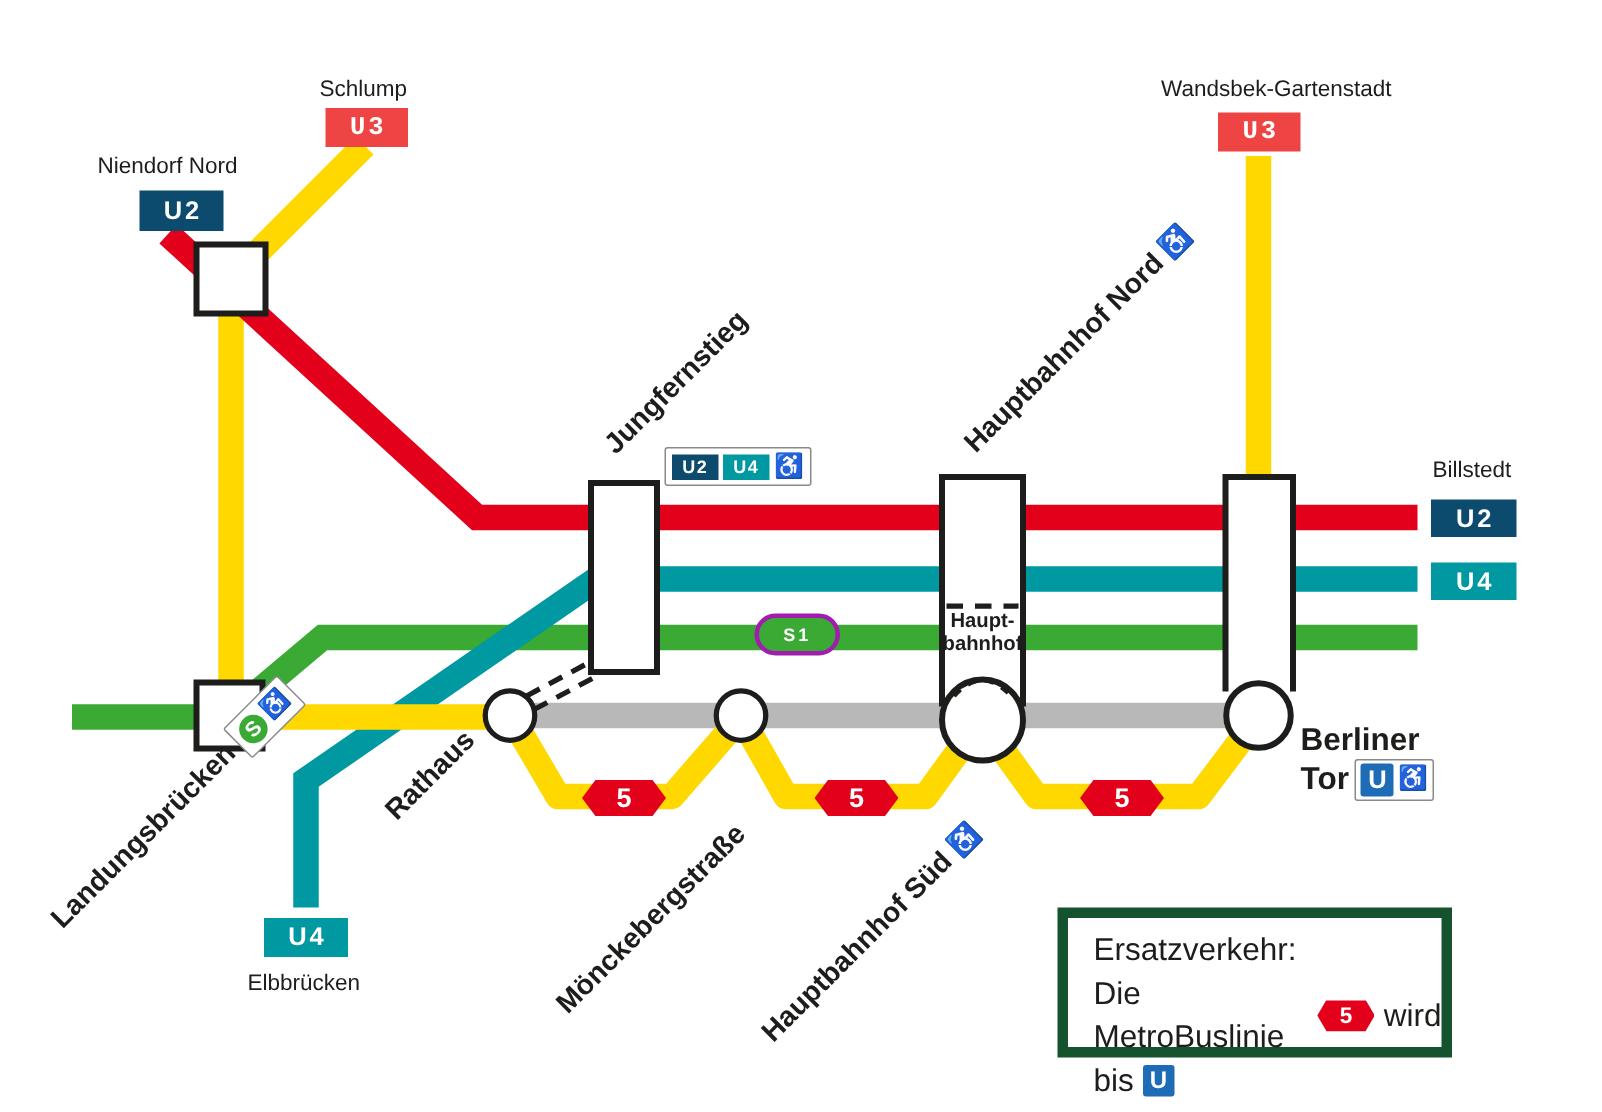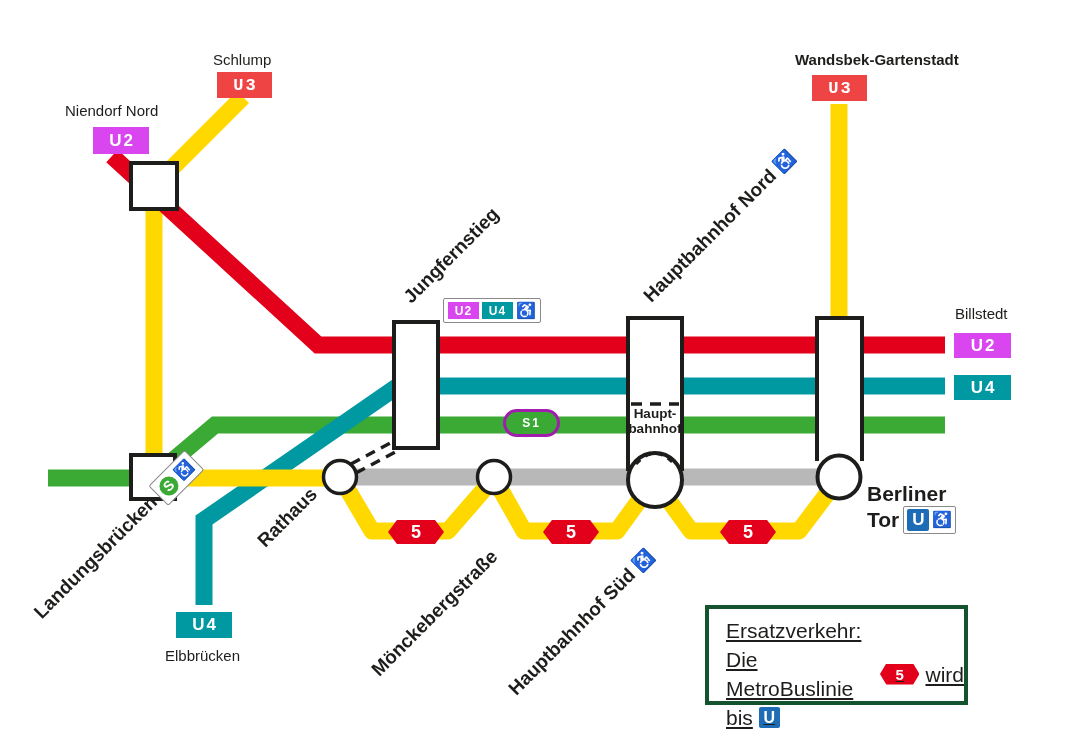--- a/index.html
+++ b/index.html
@@ -3,21 +3,21 @@
 <meta charset="utf-8">
 <style>
   html,body{margin:0;padding:0;background:#fff;}
   #stage{position:relative;width:1068px;height:741px;background:#fff;overflow:hidden;
          font-family:"Liberation Sans",sans-serif;color:#1d1d1b;}
   #rails{position:absolute;left:0;top:0;}
   .abs{position:absolute;}
   .term-label{position:absolute;font-size:15px;color:#1d1d1b;white-space:nowrap;}
   .line-badge{position:absolute;display:flex;align-items:center;justify-content:center;
               color:#fff;font-weight:bold;font-size:17px;letter-spacing:2px;padding-left:2px;}
-  .badge-red{background:#d946ef;}
+  .badge-red{background:#0c4a6e;}
   .badge-yellow{background:#ef4444;font-family:Liberation Mono, monospace;}
   .badge-teal{background:#0098a1;}
   .rot-label{position:absolute;transform:rotate(-45deg);transform-origin:0 50%;
              font-weight:bold;font-size:19px;white-space:nowrap;height:22px;line-height:22px;}
   .wheel{font-weight:normal;font-size:17px;}
   .minibox{display:inline-flex;align-items:center;gap:3px;background:#fff;
            border:1.5px solid #8a8a8a;padding:2px 4px;border-radius:2px;}
   .mini-badge{display:inline-flex;align-items:center;justify-content:center;
               color:#fff;font-weight:bold;font-size:12px;letter-spacing:1px;
               width:31px;height:17px;}
@@ -34,22 +34,22 @@
             color:#fff;font-weight:bold;font-size:12px;letter-spacing:2px;
             display:flex;align-items:center;justify-content:center;box-sizing:border-box;}
   #schlump-label{position:absolute;left:204px;top:166px;font-weight:bold;font-size:24px;}
   #schlump-label .wheel{font-size:20px;}
   #hbf-inner{position:absolute;left:628px;top:406px;width:54px;text-align:center;
              font-weight:bold;font-size:13.5px;line-height:1.12;}
   #bt-label{position:absolute;left:867px;top:447px;font-weight:bold;font-size:21px;line-height:24px;margin-top:35px;}
   #bt-label .row{display:flex;align-items:center;gap:4px;}
   #bt-label .minibox{padding:1px 3px;}
   #legend{position:absolute;left:705px;top:605px;width:263px;height:100px;
-          border:4px solid #14532d;box-sizing:border-box;background:#fff;
-          font-size:21px;padding:7px 0 0 17px;line-height:29px;text-decoration:underline;}
+          border:7px solid #14532d;box-sizing:border-box;background:#fff;
+          font-size:21px;padding:7px 0 0 17px;line-height:29px;}
   #legend .inline-row{display:flex;align-items:center;gap:6px;}
   #legend .hex5{width:44px;height:21px;font-size:15px;}
   #legend .u-square{width:21px;height:21px;font-size:16px;}
 </style>
 </head>
 <body>
 
 <div id="stage">
 
   <svg id="rails" width="1068" height="741" viewBox="0 0 1068 741">
@@ -90,21 +90,21 @@
     <circle cx="340" cy="477" r="16.5" fill="#fff" stroke="#1d1d1b" stroke-width="3.5"></circle>
     <circle cx="494" cy="477" r="16.5" fill="#fff" stroke="#1d1d1b" stroke-width="3.5"></circle>
   </svg>
 
   <div class="term-label" style="left:213px;top:51px;">Schlump</div>
   <div class="line-badge badge-yellow" style="left:217px;top:72px;width:53px;height:26px;">U3</div>
 
   <div class="term-label" style="left:65px;top:102px;">Niendorf Nord</div>
   <div class="line-badge badge-red" style="left:93px;top:127px;width:54px;height:27px;">U2</div>
 
-  <div class="term-label" style="left:795px;top:51px;font-weight:bold;">Wandsbek-Gartenstadt</div>
+  <div class="term-label" style="left:774px;top:51px;">Wandsbek-Gartenstadt</div>
   <div class="line-badge badge-yellow" style="left:812px;top:75px;width:53px;height:26px;">U3</div>
 
   <div class="term-label" style="left:955px;top:305px;">Billstedt</div>
   <div class="line-badge badge-red" style="left:954px;top:333px;width:55px;height:25px;">U2</div>
   <div class="line-badge badge-teal" style="left:954px;top:375px;width:55px;height:25px;">U4</div>
 
   <div class="line-badge badge-teal" style="left:176px;top:612px;width:54px;height:26px;">U4</div>
   <div class="term-label" style="left:165px;top:647px;">Elbbrücken</div>
 
 

